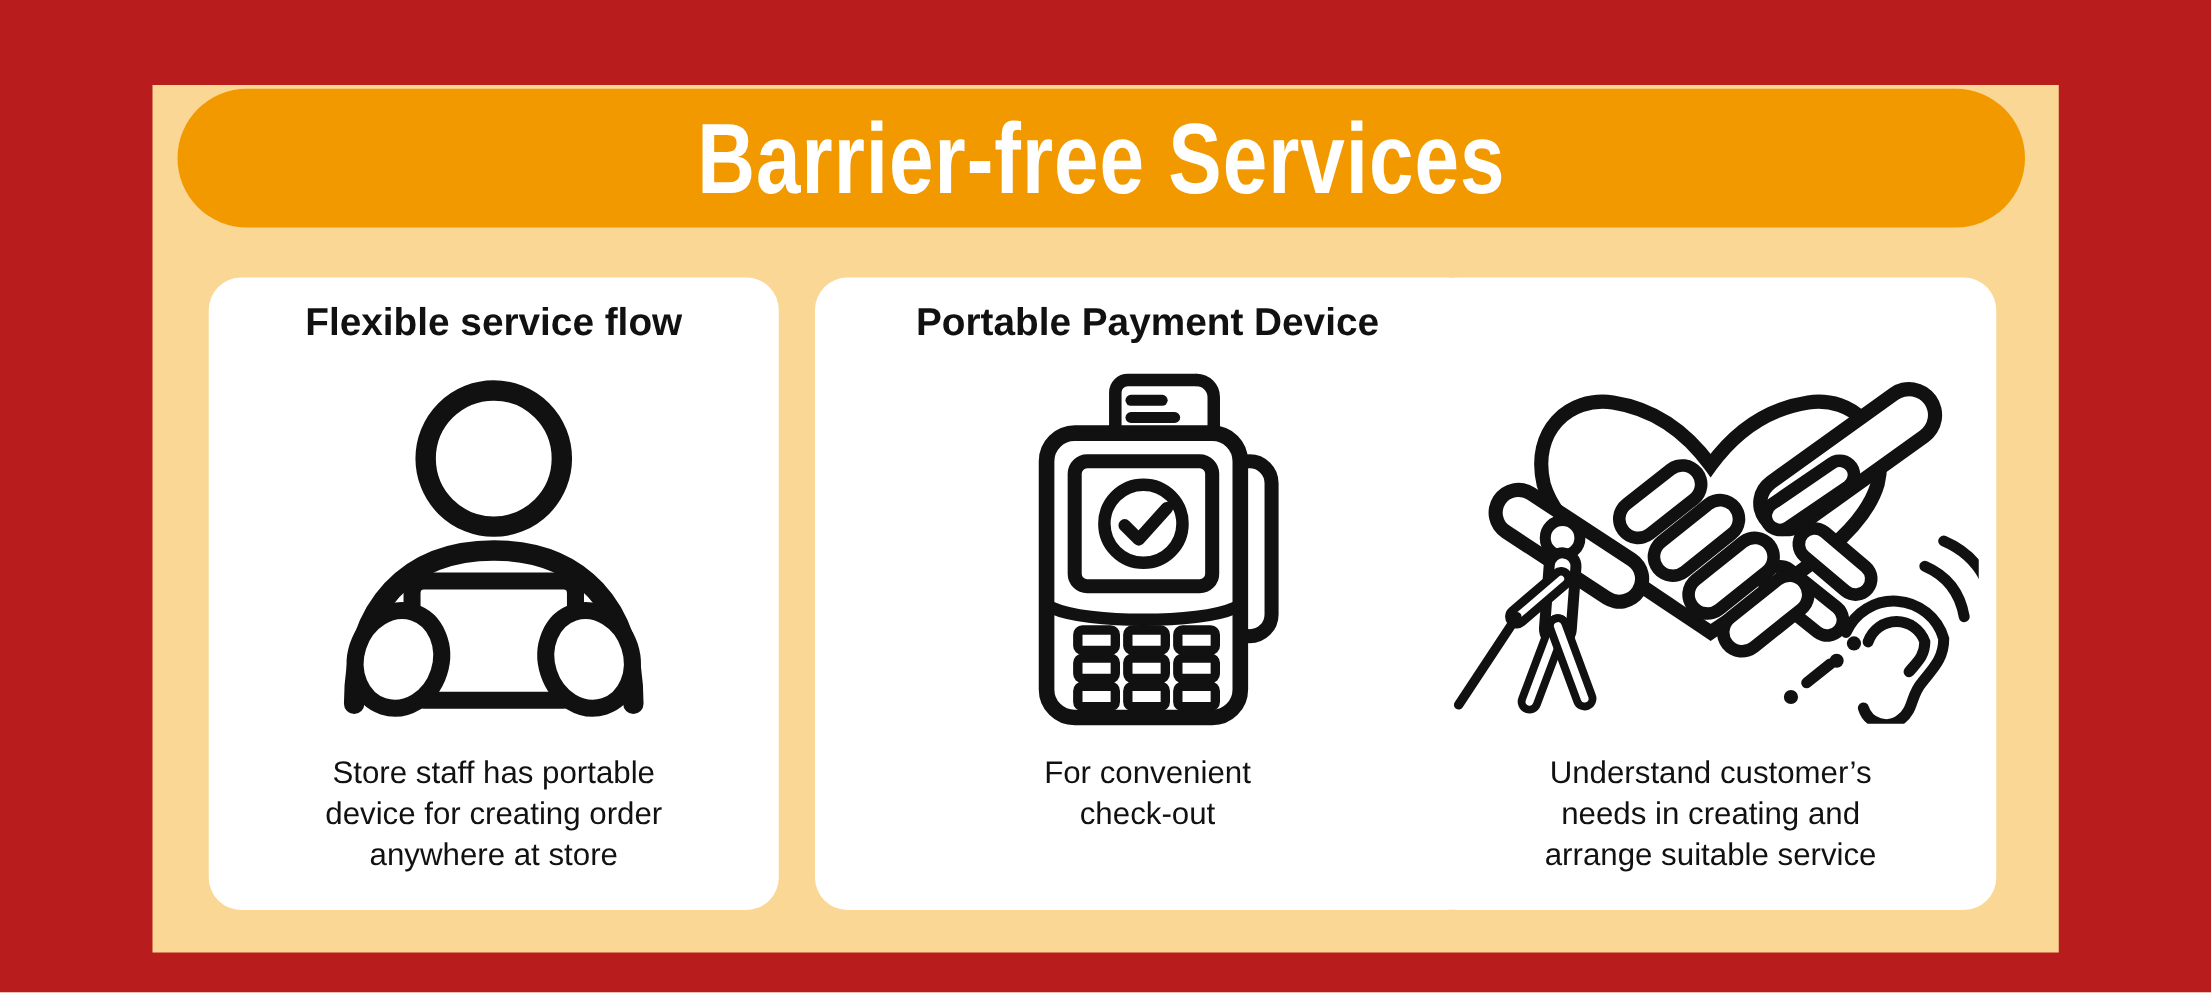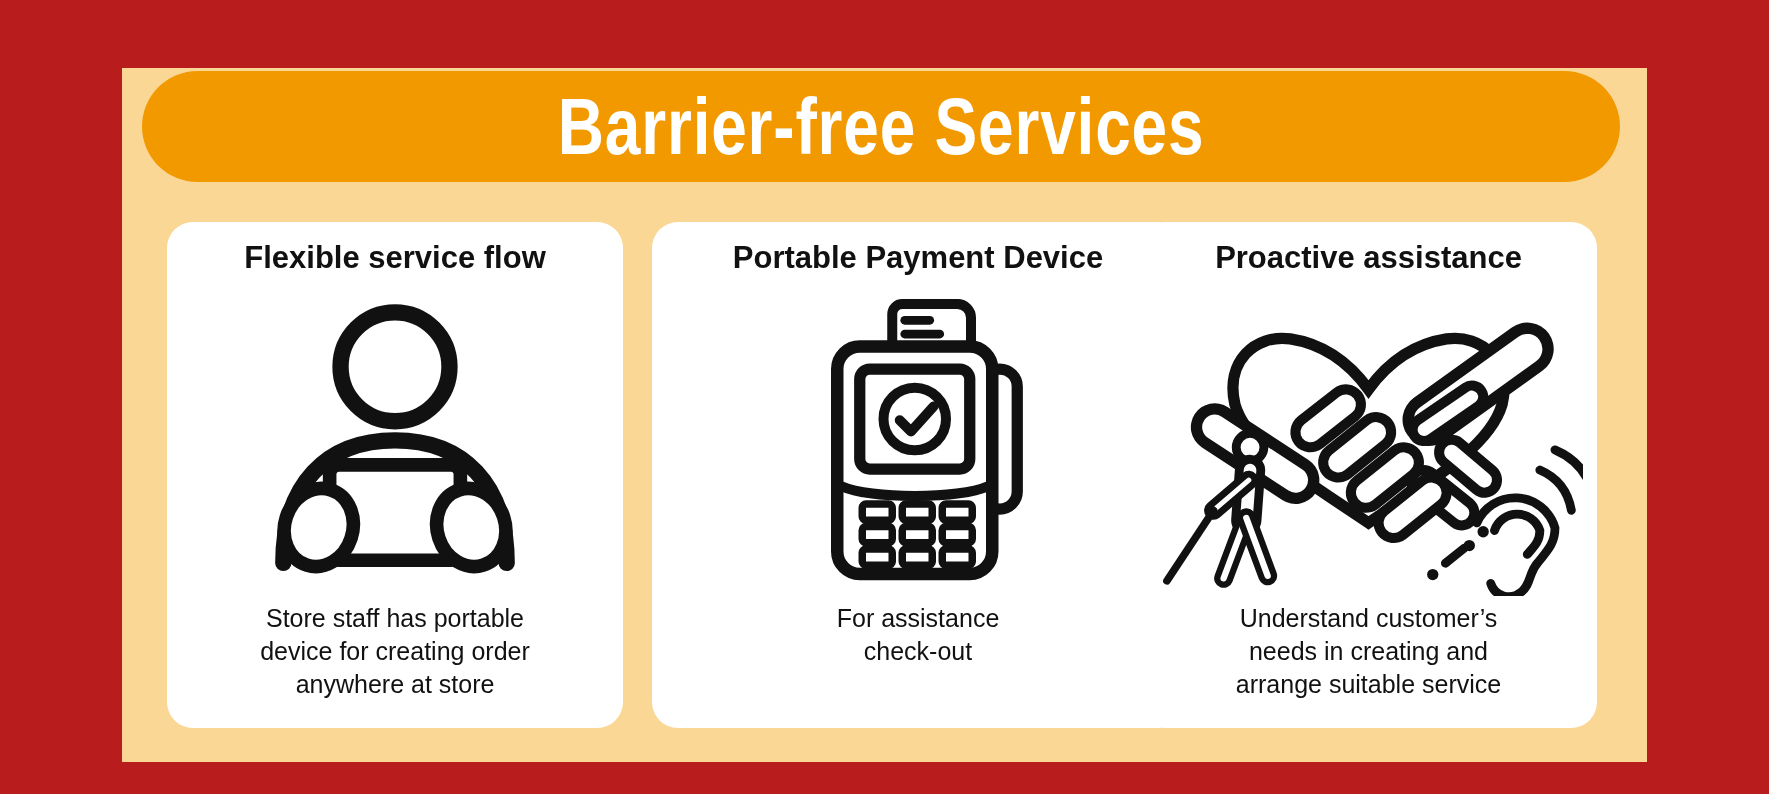--- a/index.html
+++ b/index.html
@@ -88,26 +88,25 @@
             <rect x="60" y="190" width="24" height="13" rx="3"></rect>
               <rect x="92" y="190" width="24" height="13" rx="3"></rect>
               <rect x="124" y="190" width="24" height="13" rx="3"></rect>
             <rect x="60" y="208" width="24" height="13" rx="3"></rect>
               <rect x="92" y="208" width="24" height="13" rx="3"></rect>
               <rect x="124" y="208" width="24" height="13" rx="3"></rect>
           </g>
         </g>
       </svg>
     </div>
-    <div class="card-desc">For assistance
+    <div class="card-desc">For convenient
 check-out</div>
   </div>
 
   <div class="card card3">
-    <div class="card-heading">Proactive assistance</div>
     <div class="icon-box">
       <svg width="429" height="315" viewBox="0 0 340 250">
         <g stroke-linecap="round" fill="none">
 
           <path d="M170 192 C120 158 74 132 64 98 C56 64 80 42 108 46 C134 50 154 64 170 86 C186 64 206 50 232 46 C260 42 284 64 276 98 C266 132 220 158 170 192 Z" stroke="#111" stroke-width="9"></path>
 
           <line x1="296" y1="54" x2="218" y2="110" stroke="#111" stroke-width="42"></line>
           <line x1="296" y1="54" x2="218" y2="110" stroke="#fff" stroke-width="24"></line>
 
           <line x1="252" y1="92" x2="214" y2="118" stroke="#111" stroke-width="26"></line>

